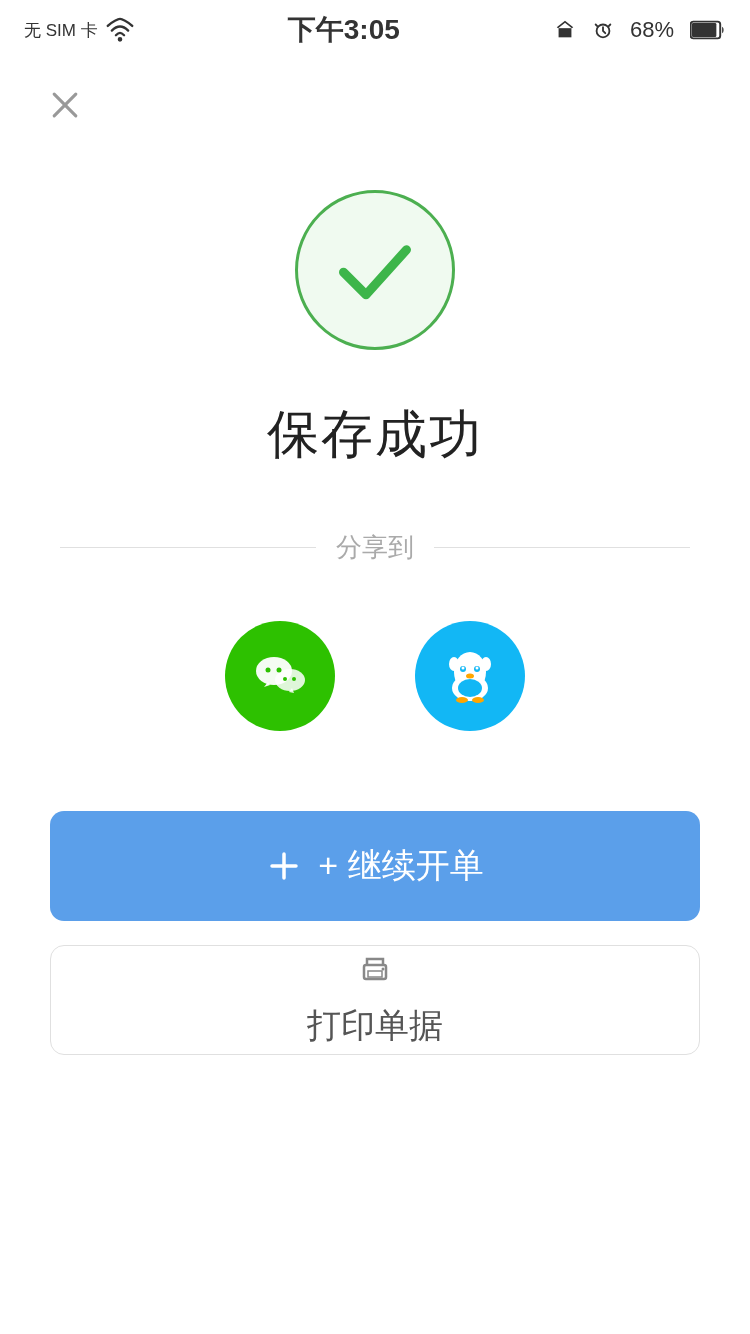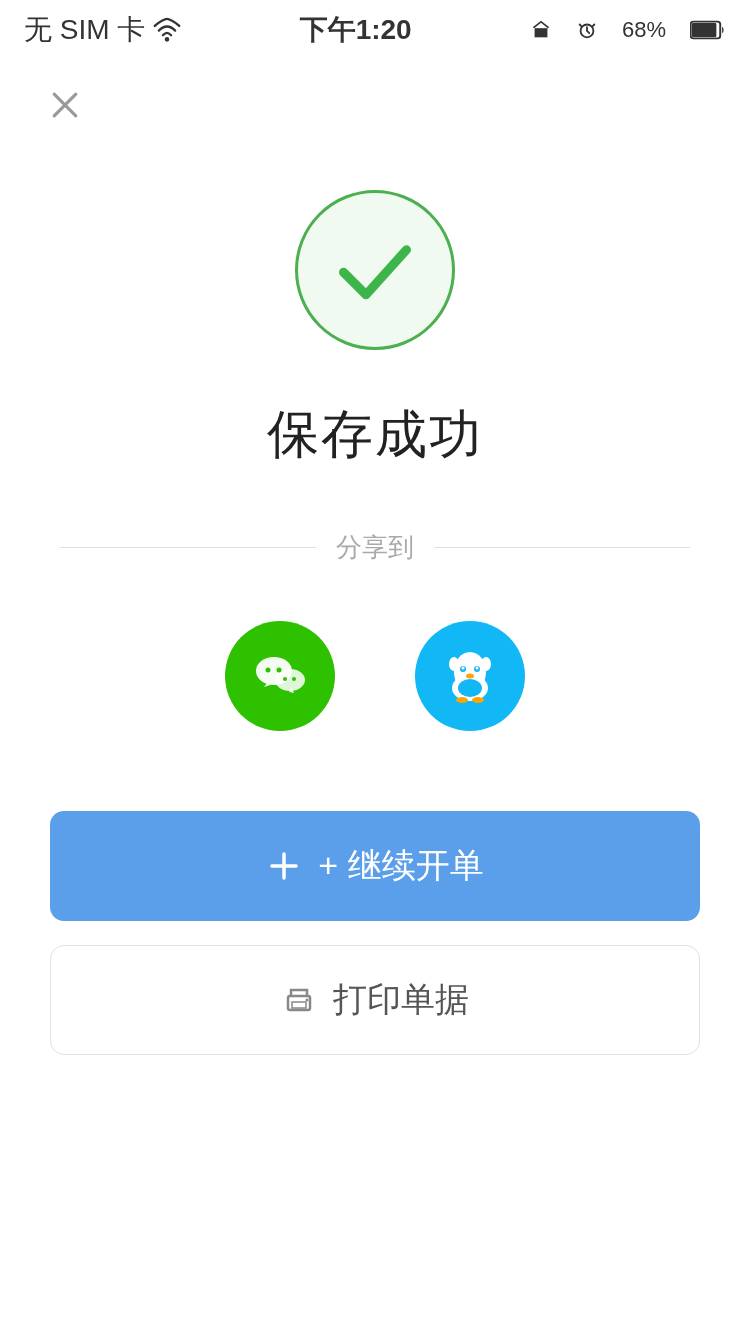--- a/index.html
+++ b/index.html
@@ -20,33 +20,33 @@
       justify-content: space-between;
       align-items: center;
       padding: 0 24px;
       height: 60px;
       background: #ffffff;
     }
     .status-left {
       display: flex;
       align-items: center;
       gap: 8px;
-      font-size: 28px;
+      font-size: 17px;
       color: #333;
       font-weight: 500;
     }
     .status-center {
       font-size: 28px;
       font-weight: 600;
       color: #333;
     }
     .status-right {
       display: flex;
       align-items: center;
-      gap: 24px;
+      gap: 16px;
       font-size: 22px;
       color: #333;
     }
 
     
     .close-btn {
       position: relative;
       top: 0;
       left: 0;
       margin: 20px 0 0 40px;
@@ -172,20 +172,21 @@
     .btn-primary {
       background: #5B9FEA;
       color: #ffffff;
       font-weight: 500;
     }
     .btn-secondary {
       background: #ffffff;
       color: #555;
       border: 1px solid #e0e0e0;
       font-weight: 400;
+      flex-direction: column;
     }
     .btn-icon {
       width: 36px;
       height: 36px;
       display: flex;
       align-items: center;
       justify-content: center;
     }
   </style>
 </head>
@@ -194,21 +195,21 @@
 <div class="status-bar">
   <div class="status-left">
     <span>无 SIM 卡</span>
     <svg viewBox="0 0 24 24" fill="none" stroke="#333" stroke-width="2" width="28" height="28">
       <path d="M1.5 8.5C5.5 4.5 10.5 2.5 12 2.5s6.5 2 10.5 6" stroke-linecap="round"></path>
       <path d="M5 12.5C7.5 10 9.8 9 12 9s4.5 1 7 3.5" stroke-linecap="round"></path>
       <path d="M8.5 16.5C9.8 15.2 10.9 14.5 12 14.5s2.2.7 3.5 2" stroke-linecap="round"></path>
       <circle cx="12" cy="20" r="1" fill="#333"></circle>
     </svg>
   </div>
-  <div class="status-center">下午1:20</div>
+  <div class="status-center">下午3:05</div>
   <div class="status-right">
     <svg viewBox="0 0 24 24" width="22" height="22" fill="#333">
       <path d="M12 2L3 9l1.5 1L12 4l7.5 6 1.5-1z"></path>
       <path d="M5 10v10h14V10"></path>
     </svg>
     <svg viewBox="0 0 24 24" width="22" height="22" fill="#333">
       <circle cx="12" cy="13" r="7" stroke="#333" stroke-width="2" fill="none"></circle>
       <path d="M12 9v4l2.5 2.5" stroke="#333" stroke-width="2" stroke-linecap="round" fill="none"></path>
       <path d="M4 6l2 2M20 6l-2 2" stroke="#333" stroke-width="2" stroke-linecap="round"></path>
     </svg>

